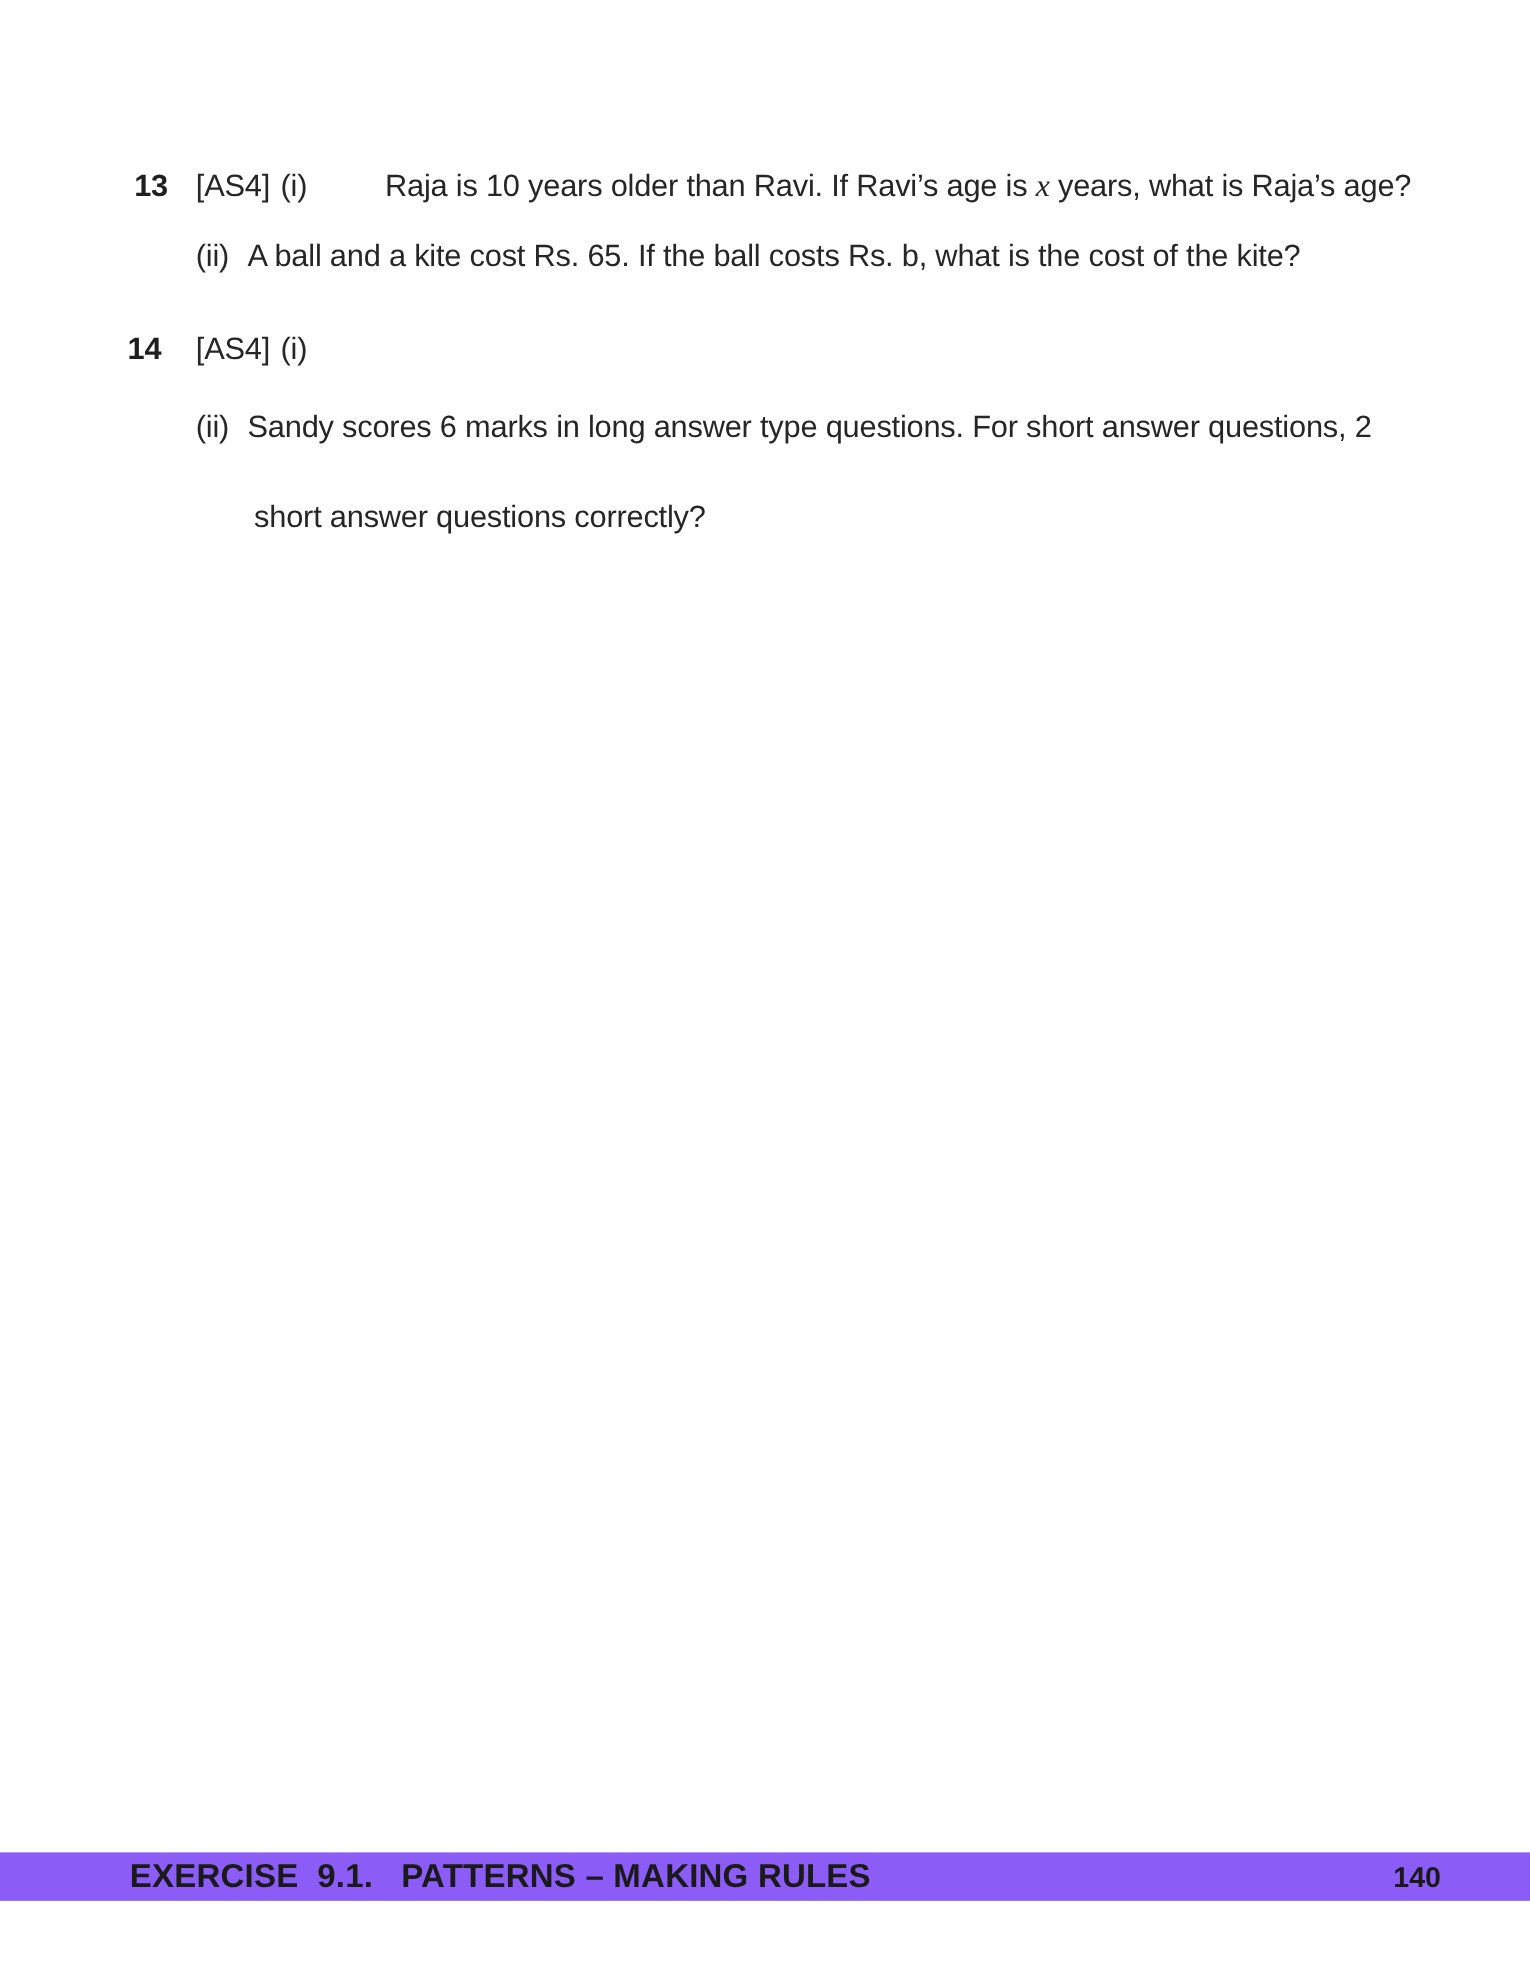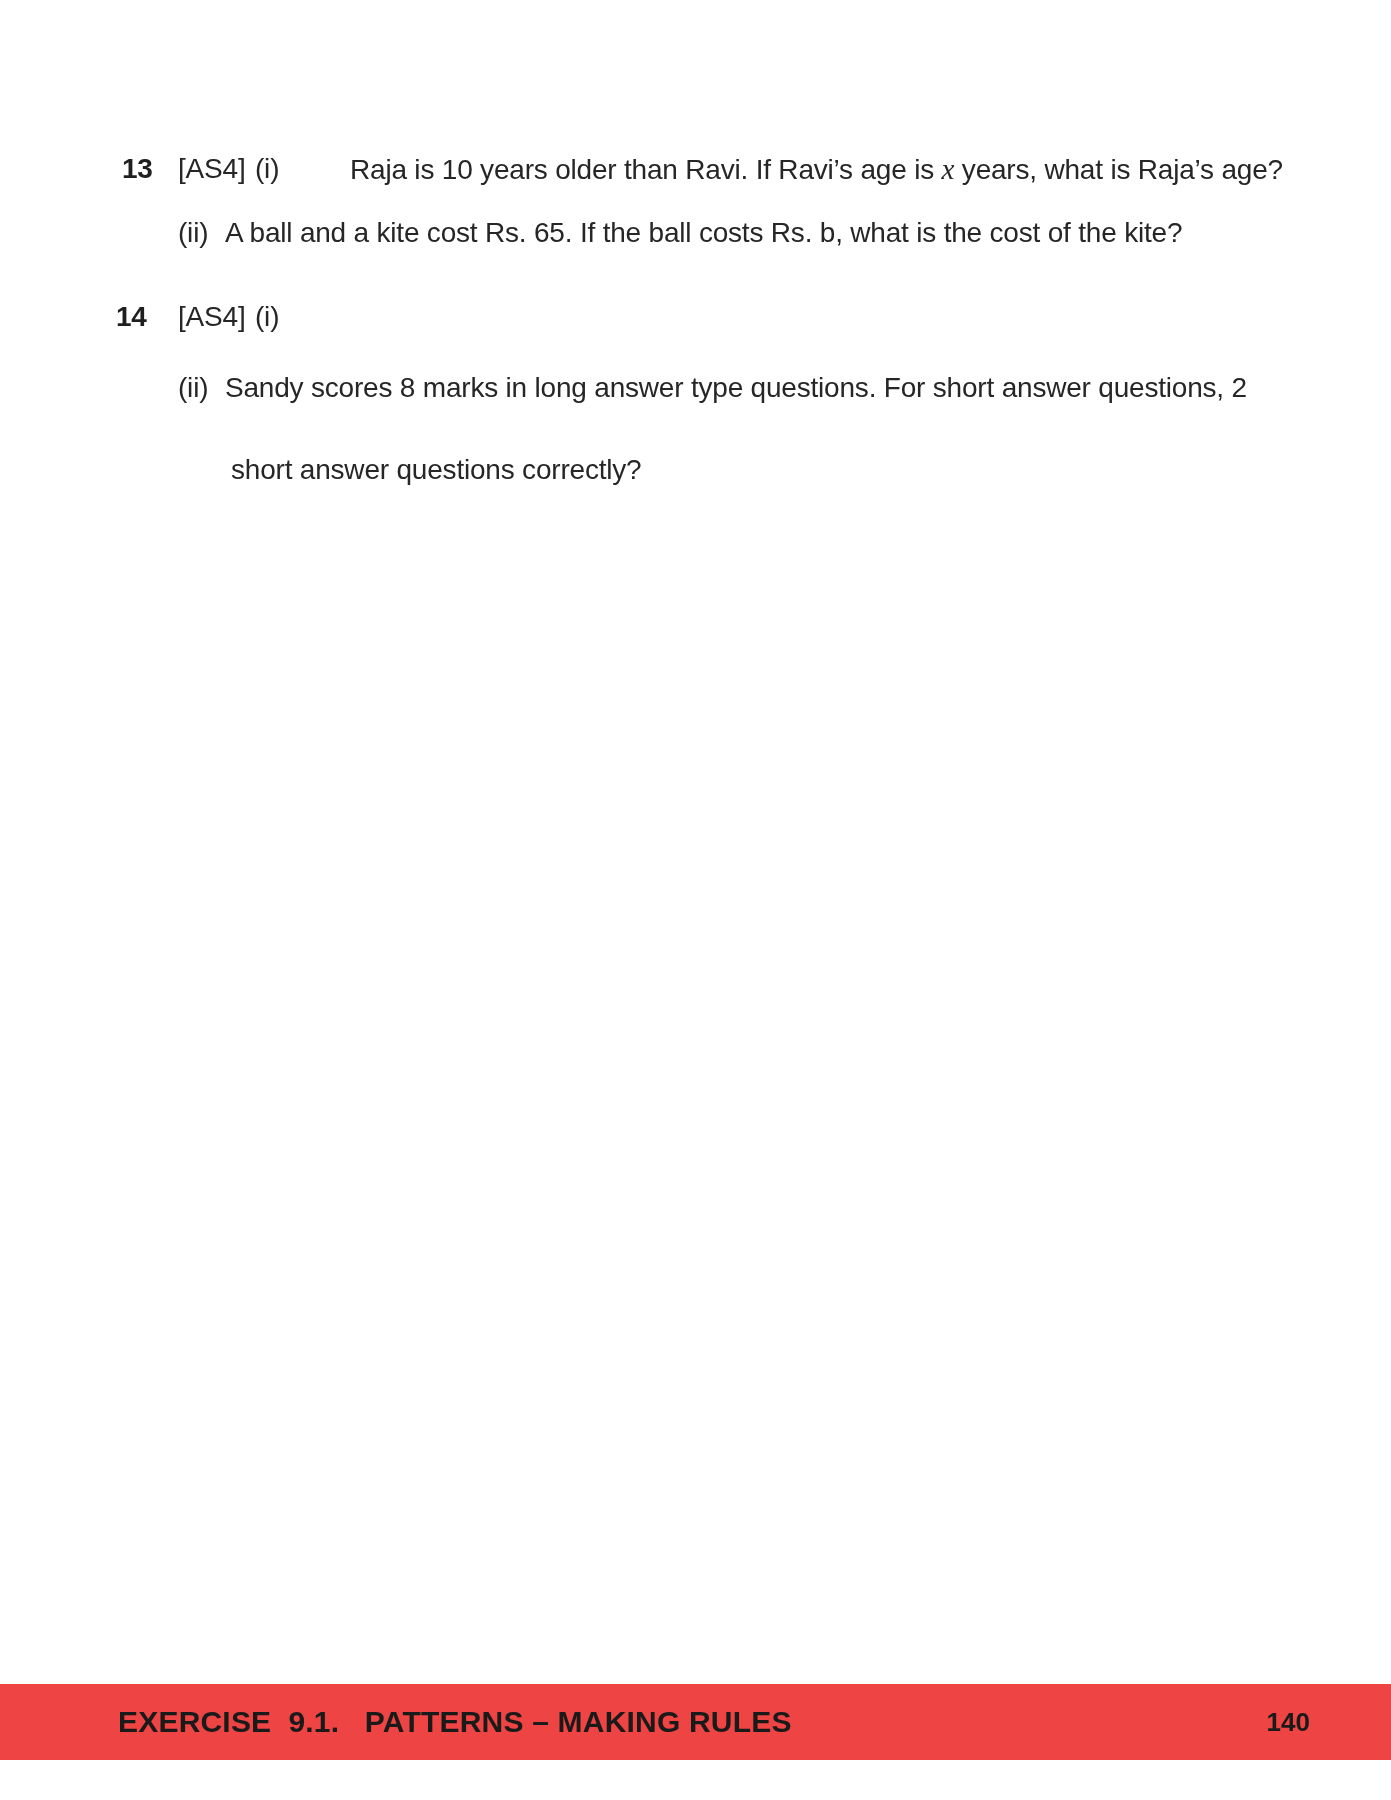--- a/index.html
+++ b/index.html
@@ -37,22 +37,22 @@
   .mathvar {
     font-family: "Liberation Serif", serif;
     font-style: italic;
     font-size: 29px;
   }
   .footer-bar {
     position: absolute;
     left: 0;
     top: 1684px;
     width: 1391px;
-    height: 76px;
-    background: #ef4444;
+    height: 44px;
+    background: #8b5cf6;
     display: flex;
     align-items: center;
   }
   .footer-left {
     position: absolute;
     left: 118px;
     font-weight: bold;
     font-size: 30px;
     color: #1a1a1a;
     white-space: pre;
@@ -84,21 +84,21 @@
   </div>
 
   <div class="line" style="top:300px;">
     <span class="abs qnum" style="left:116px;">14</span>
     <span class="abs" style="left:178px;">[AS4]</span>
     <span class="abs" style="left:255px;">(i)</span>
   </div>
 
   <div class="line" style="top:371px;">
     <span class="abs" style="left:178px;">(ii)</span>
-    <span class="abs" style="left:225px;">Sandy scores 8 marks in long answer type questions. For short answer questions, 2</span>
+    <span class="abs" style="left:225px;">Sandy scores 6 marks in long answer type questions. For short answer questions, 2</span>
   </div>
   <div class="line" style="top:453px;">
     <span class="abs" style="left:188px;margin-left:43px;">short answer questions correctly?</span>
   </div>
 
   <div class="footer-bar">
     <span class="footer-left">EXERCISE  9.1.   PATTERNS – MAKING RULES</span>
     <span class="footer-right">140</span>
   </div>
 

